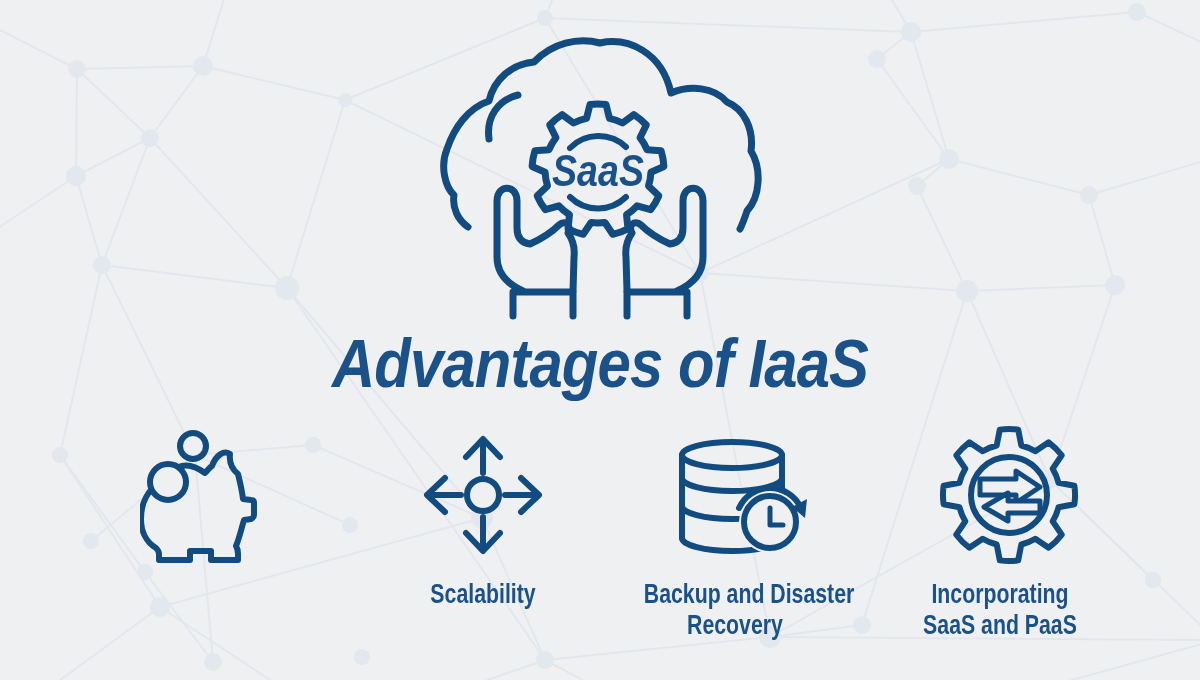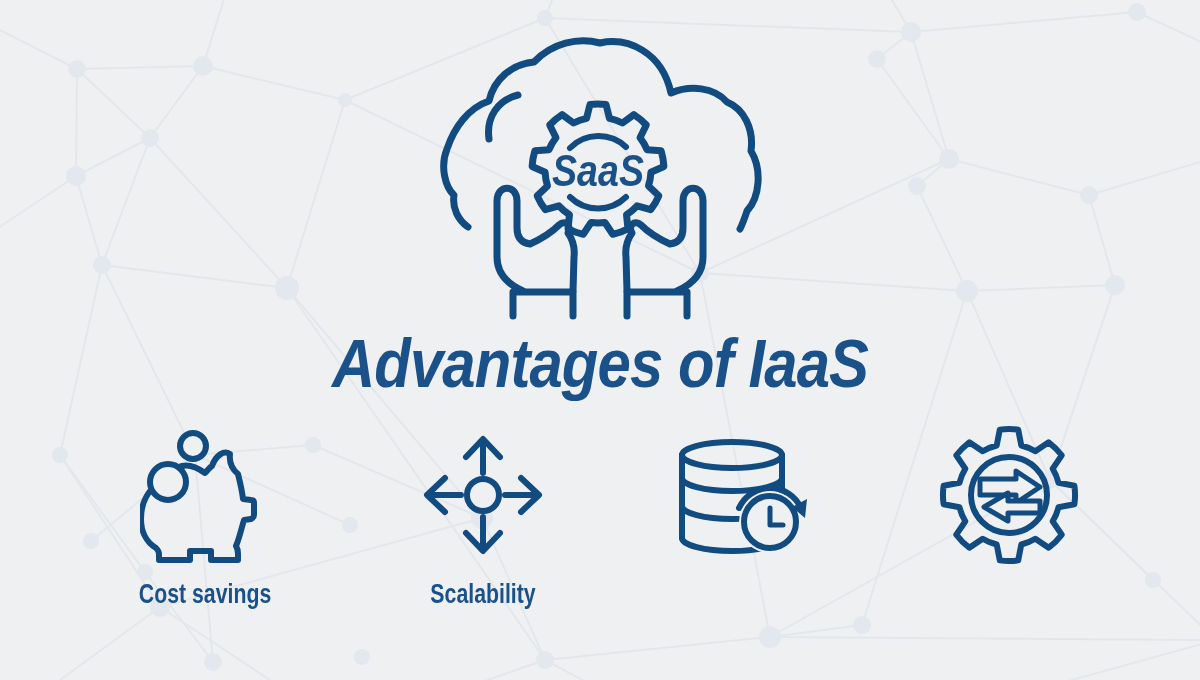--- a/index.html
+++ b/index.html
@@ -204,24 +204,20 @@
       L 238,560 L 211,560 L 211,551
       L 190,551 L 190,560 L 159,560 L 159,554
       C 159,552 158,550 156,548
       C 146,542 141,531 141,519
       C 141,506 146,494 154,487
       C 161,477 171,469 182,466
       C 190,464 198,468 205,473 Z"></path>
     <circle class="st sw6 fbg" cx="193" cy="446" r="13"></circle>
     <circle class="st sw6 fbg" cx="168" cy="482" r="18"></circle>
   </svg>
-  <div class="flabel">
-    <div class="flabel-line">Cost savings</div>
-    <div class="flabel-line"></div>
-  </div>
 </div>
 
 <div class="feature f2">
   <svg class="ficon" style="left:54px;top:3px" width="135" height="130" viewBox="405 428 135 130">
     <circle class="st sw6" cx="471" cy="495" r="16"></circle>
     <path class="st sw6" d="M 471,473 L 471,442 M 454,457 L 471,439 L 488,457"></path>
     <path class="st sw6" d="M 471,517 L 471,548 M 454,533 L 471,551 L 488,533"></path>
     <path class="st sw6" d="M 449,495 L 418,495 M 433,478 L 415,495 L 433,512"></path>
     <path class="st sw6" d="M 493,495 L 524,495 M 509,478 L 527,495 L 509,512"></path>
   </svg>
@@ -241,22 +237,30 @@
       <path class="st sw6" d="M 682,538 A 50 13 0 0 0 782,538"></path>
     </g>
     <g>
       <circle class="fbg" cx="770" cy="522" r="31"></circle>
       <circle class="st sw6" cx="770" cy="522" r="26"></circle>
       <path class="st sw5" d="M 770,508 L 770,525 L 783,525"></path>
       <path class="st sw6" d="M 739,508 A 34 34 0 0 1 801,508"></path>
       <path class="fac" d="M 805,518 L 792,507 L 807,499 Z"></path>
     </g>
   </svg>
+  <div class="flabel">
+    <div class="flabel-line">Backup and Disaster</div>
+    <div class="flabel-line">Recovery</div>
+  </div>
 </div>
 
 <div class="feature f4">
   <svg class="ficon" style="left:56px;top:-4px" width="146" height="148" viewBox="936 421 146 148">
     <path class="st sw6" d="M996.7,445.5L999.8,429.6A66,66 0 0 1 1018.2,429.6L1021.3,445.5A51,51 0 0 1 1035.3,451.3L1048.7,442.3A66,66 0 0 1 1061.7,455.3L1052.7,468.7A51,51 0 0 1 1058.5,482.7L1074.4,485.8A66,66 0 0 1 1074.4,504.2L1058.5,507.3A51,51 0 0 1 1052.7,521.3L1061.7,534.7A66,66 0 0 1 1048.7,547.7L1035.3,538.7A51,51 0 0 1 1021.3,544.5L1018.2,560.4A66,66 0 0 1 999.8,560.4L996.7,544.5A51,51 0 0 1 982.7,538.7L969.3,547.7A66,66 0 0 1 956.3,534.7L965.3,521.3A51,51 0 0 1 959.5,507.3L943.6,504.2A66,66 0 0 1 943.6,485.8L959.5,482.7A51,51 0 0 1 965.3,468.7L956.3,455.3A66,66 0 0 1 969.3,442.3L982.7,451.3A51,51 0 0 1 996.7,445.5Z"></path>
     <circle class="st sw6" cx="1009" cy="495" r="38"></circle>
     <path class="st sw5 fbg" d="M 980,479 L 1016,479 L 1016,471 L 1040,487 L 1016,503 L 1016,495 L 980,495 Z"></path>
     <path class="st sw5 fbg" d="M 1040,501 L 1008,501 L 1008,493 L 984,507 L 1008,521 L 1008,513 L 1040,513 Z"></path>
   </svg>
+  <div class="flabel">
+    <div class="flabel-line">Incorporating</div>
+    <div class="flabel-line">SaaS and PaaS</div>
+  </div>
 </div>
 
 </body></html>

